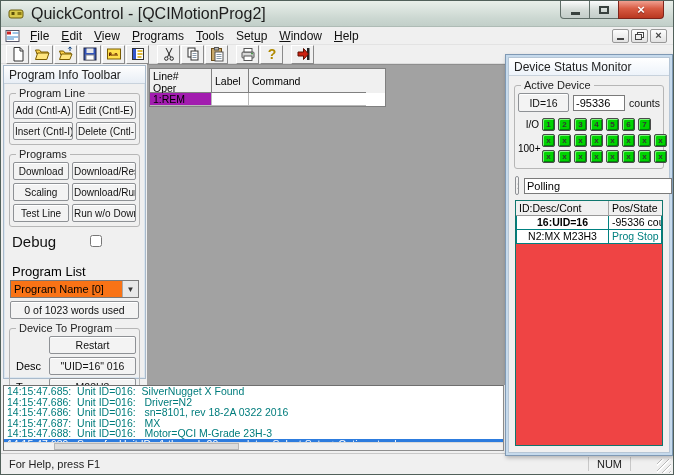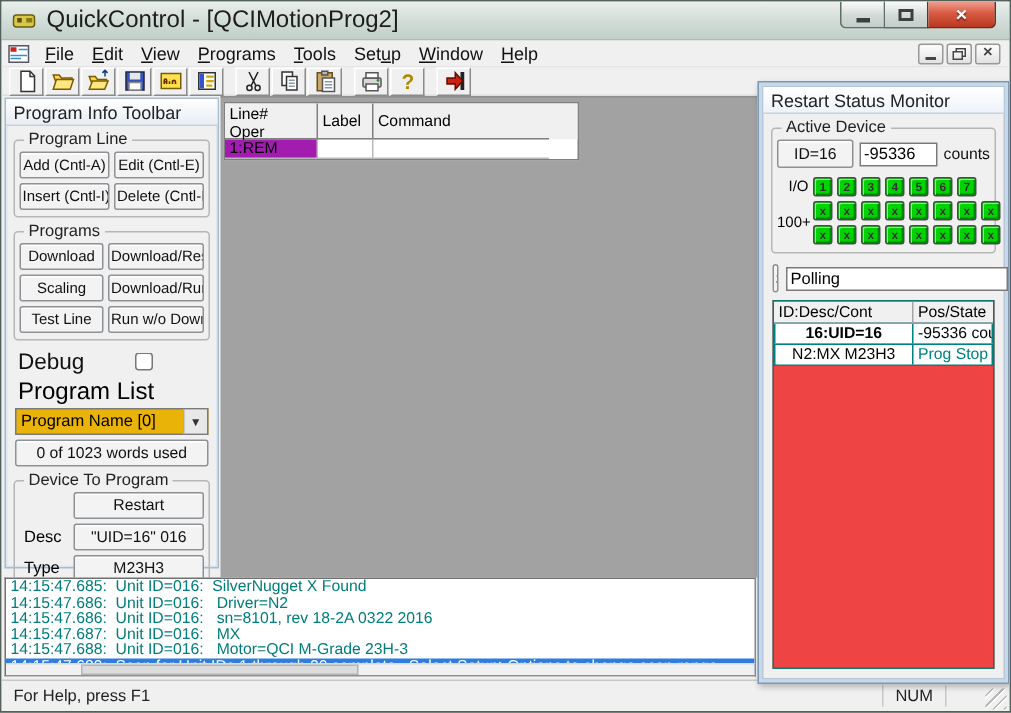--- a/index.html
+++ b/index.html
@@ -49,22 +49,22 @@
   .pcap{height:18px;background:linear-gradient(180deg,#FEFEFE,#E8EEF5);border-bottom:1px solid #C8D2DC;
     font-size:12px;color:#222;display:flex;align-items:center;padding-left:5px;}
   .group{position:relative;margin:9px 5px 4px;border:1px solid #B6B6B6;border-radius:3px;padding:7px 3px 4px;}
   .group>.glabel{position:absolute;top:-7px;left:6px;background:#F0F0F0;padding:0 3px;font-size:11px;color:#222;}
   .btn{font-family:"Liberation Sans",sans-serif;font-size:10px;color:#111;background:#F3F3F3;border:1px solid #8E9195;border-radius:2px;
     box-shadow:inset 0 1px 0 #FFF;height:18px;padding:0 1px;white-space:nowrap;overflow:hidden;}
   .grid2{display:grid;grid-template-columns:1fr 1fr;gap:3px;}
   .gridp{display:grid;grid-template-columns:56px 1fr;gap:3px;}
   .row-debug{display:flex;align-items:center;margin:5px 8px 2px;font-size:11px;}
   .row-debug input{margin-left:34px;width:12px;height:12px;}
-  .plist-label{margin:3px 8px 1px;font-size:16px;}
-  .combo{margin:1px 6px;height:18px;border:1px solid #7A7A7A;background:#eab308;display:flex;align-items:center;font-size:11px;}
+  .plist-label{margin:14px 8px 1px;font-size:13px;}
+  .combo{margin:1px 6px;height:18px;border:1px solid #7A7A7A;background:#f97316;display:flex;align-items:center;font-size:11px;}
   .combo .cval{flex:1;padding-left:3px;overflow:hidden;white-space:nowrap;}
   .combo .carrow{width:16px;height:16px;background:#E8E8E8;border-left:1px solid #AAA;display:flex;align-items:center;justify-content:center;font-size:8px;color:#333;}
   .wordsbtn{display:block;margin:3px 6px;width:calc(100% - 12px);}
   .dtp-row{display:flex;align-items:center;gap:4px;margin-top:3px;}
   .dtp-row .dlabel{width:32px;font-size:11px;padding-left:3px;}
   .dtp-row .btn{flex:1;}
   .btn-restart{display:block;margin-left:36px;width:calc(100% - 36px);}
 
   
   .mdi{position:absolute;left:146px;top:0;width:358px;height:321px;background:#A2A2A2;border-top:1px solid #8E8E8E;}
@@ -354,21 +354,21 @@
           <div class="logline selected">14:15:47.689:  Scan for Unit IDs 1 through 20 complete.  Select Setup&gt;Options to change scan range.</div>
         </div>
       <div class="hscroll">
         <div class="hthumb"></div>
       </div>
     </div>
   </div>
 
   <div class="dsm">
     <div class="dsm-inner">
-      <div class="pcap">Restart Status Monitor</div>
+      <div class="pcap">Device Status Monitor</div>
 
       <div class="group adev">
         <span class="glabel">Active Device</span>
         <div class="adev-row">
           <button class="btn">ID=16</button>
           <input class="tinput in-counts" value="-95336" style="">
           <span class="lbl">counts</span>
         </div>
         <div class="io-grid">
           <div class="io-label">I/O</div>

